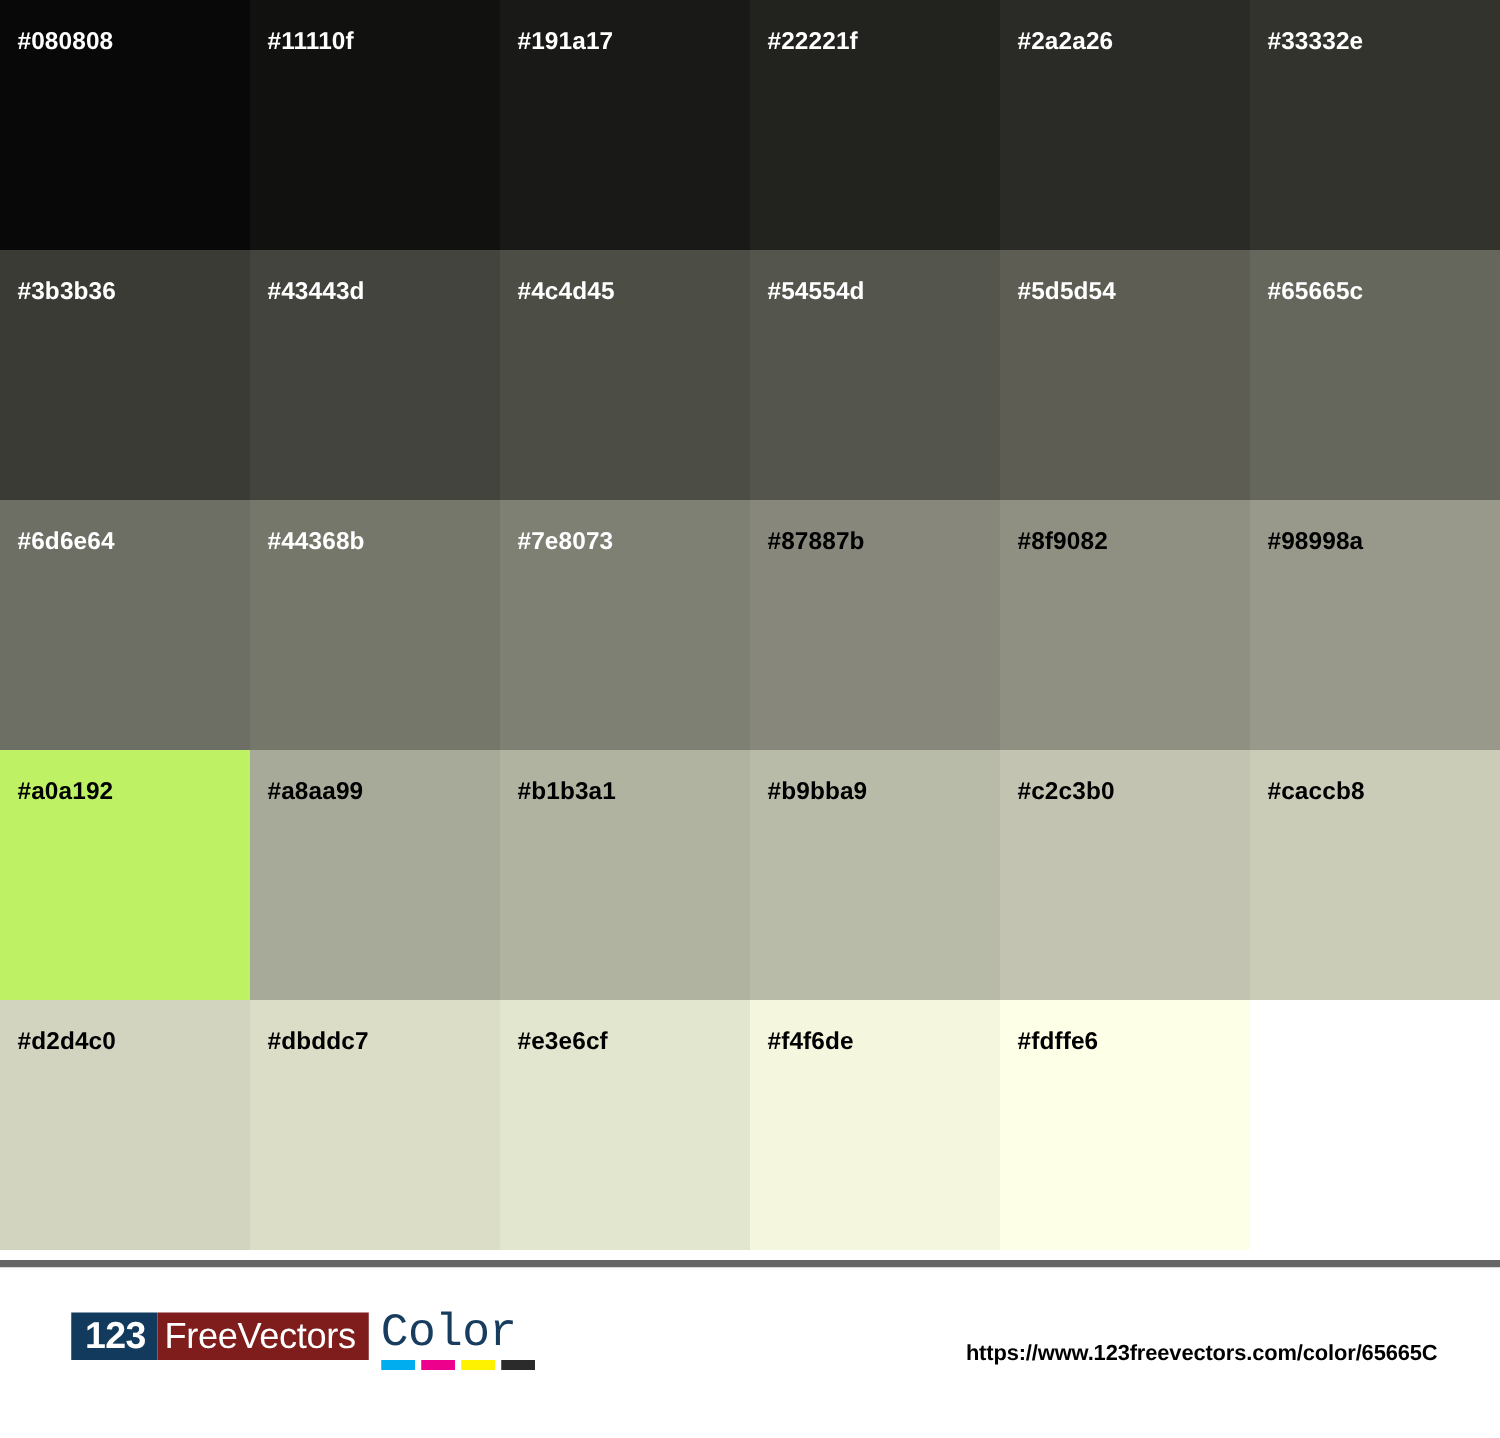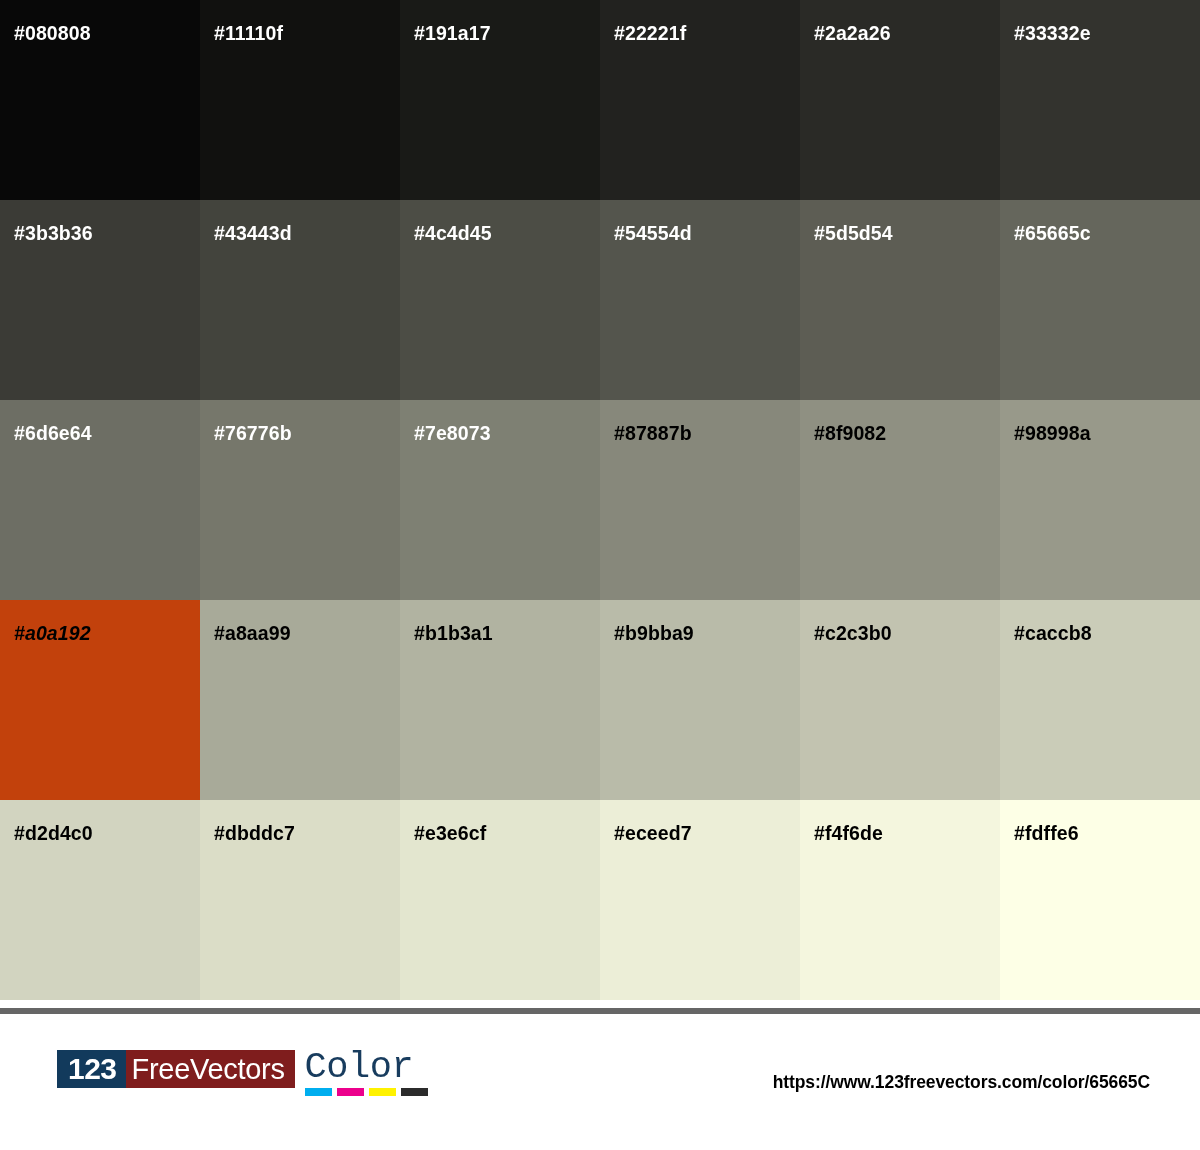--- a/index.html
+++ b/index.html
@@ -171,35 +171,35 @@
     <div class="swatch light-text" style="background: rgb(93, 93, 84);">
       <span class="swatch-label">#5d5d54</span>
     </div>
     <div class="swatch light-text" style="background: rgb(101, 102, 92);">
       <span class="swatch-label">#65665c</span>
     </div>
     <div class="swatch light-text" style="background: rgb(109, 110, 100);">
       <span class="swatch-label">#6d6e64</span>
     </div>
     <div class="swatch light-text" style="background: rgb(118, 119, 107);">
-      <span class="swatch-label">#76776b</span>
+      <span class="swatch-label">#44368b</span>
     </div>
     <div class="swatch light-text" style="background: rgb(126, 128, 115);">
       <span class="swatch-label">#7e8073</span>
     </div>
     <div class="swatch dark-text" style="background: rgb(135, 136, 123);">
       <span class="swatch-label">#87887b</span>
     </div>
     <div class="swatch dark-text" style="background: rgb(143, 144, 130);">
       <span class="swatch-label">#8f9082</span>
     </div>
     <div class="swatch dark-text" style="background: rgb(152, 153, 138);">
       <span class="swatch-label">#98998a</span>
     </div>
-    <div class="swatch dark-text" style="background: #c2410c; font-style: italic;">
+    <div class="swatch dark-text" style="background: #bef264;">
       <span class="swatch-label">#a0a192</span>
     </div>
     <div class="swatch dark-text" style="background: rgb(168, 170, 153);">
       <span class="swatch-label">#a8aa99</span>
     </div>
     <div class="swatch dark-text" style="background: rgb(177, 179, 161);">
       <span class="swatch-label">#b1b3a1</span>
     </div>
     <div class="swatch dark-text" style="background: rgb(185, 187, 169);">
       <span class="swatch-label">#b9bba9</span>
@@ -211,23 +211,20 @@
       <span class="swatch-label">#caccb8</span>
     </div>
     <div class="swatch dark-text" style="background: rgb(210, 212, 192);">
       <span class="swatch-label">#d2d4c0</span>
     </div>
     <div class="swatch dark-text" style="background: rgb(219, 221, 199);">
       <span class="swatch-label">#dbddc7</span>
     </div>
     <div class="swatch dark-text" style="background: rgb(227, 230, 207);">
       <span class="swatch-label">#e3e6cf</span>
-    </div>
-    <div class="swatch dark-text" style="background: rgb(236, 238, 215);">
-      <span class="swatch-label">#eceed7</span>
     </div>
     <div class="swatch dark-text" style="background: rgb(244, 246, 222);">
       <span class="swatch-label">#f4f6de</span>
     </div>
     <div class="swatch dark-text" style="background: rgb(253, 255, 230);">
       <span class="swatch-label">#fdffe6</span>
     </div>
   </div>
 
 <div id="divider-gap"></div>

